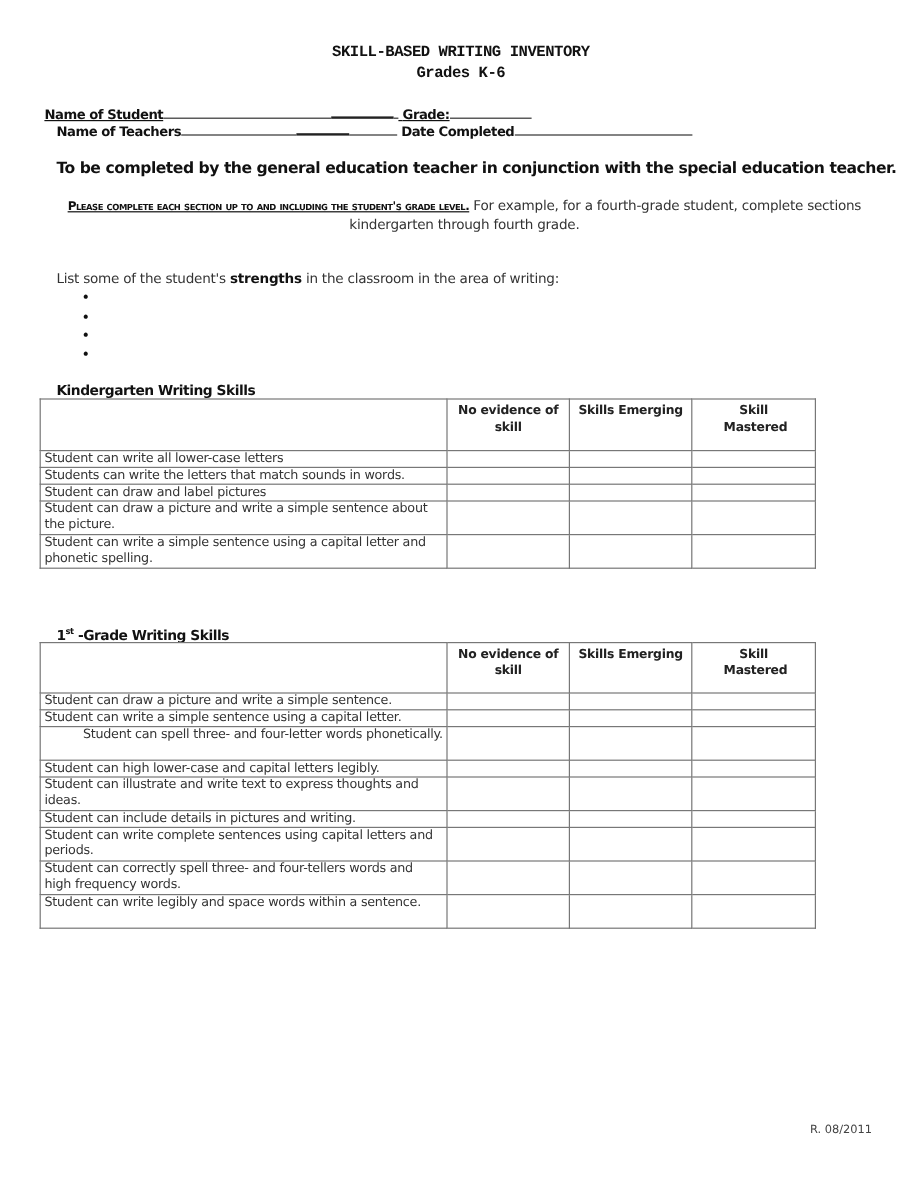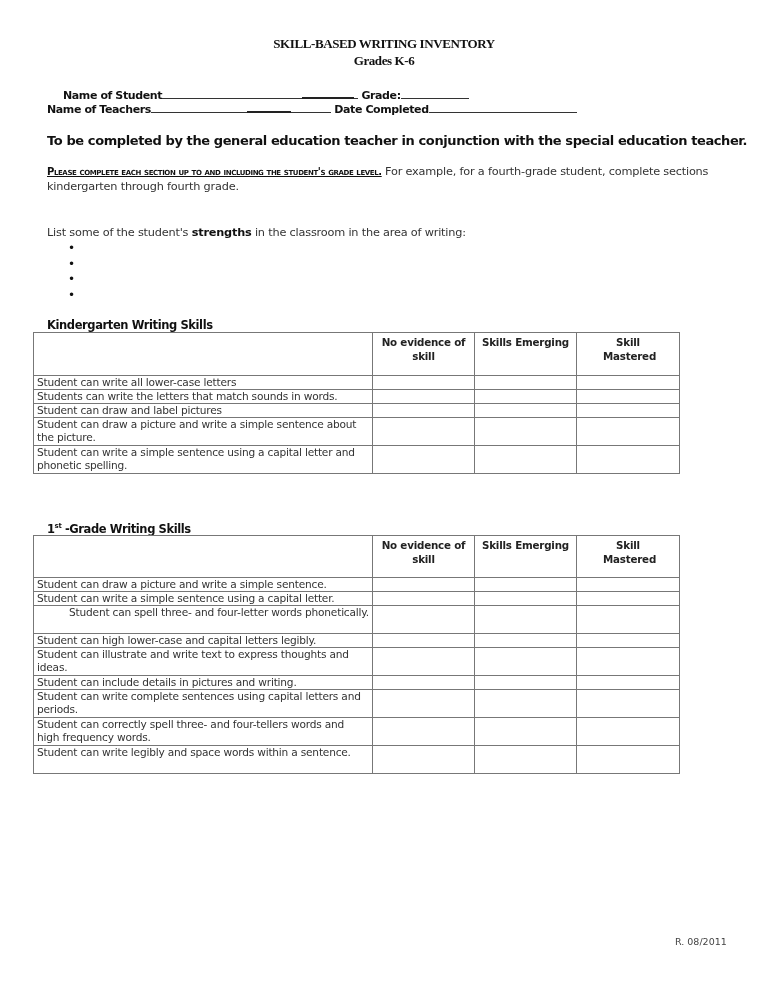--- a/index.html
+++ b/index.html
@@ -3,34 +3,34 @@
   <meta charset="utf-8">
   <style>
     html, body { margin: 0; padding: 0; background: #ffffff; }
     body {
       width: 768px; height: 994px; position: relative; overflow: hidden;
       font-family: "DejaVu Sans", sans-serif; color: #111;
     }
     .abs { position: absolute; }
     .title {
       left: 0; width: 768px; text-align: center;
-      font-family: Liberation Serif, serif; font-weight: bold;
+      font-family: Liberation Mono, monospace; font-weight: bold;
       font-size: 13px; letter-spacing: -0.4px; color: #111;
     }
     .field-line {
       font-size: 11px; font-weight: bold; letter-spacing: -0.4px; color: #111;
       white-space: nowrap;
     }
     .u { display: inline-block; border-bottom: 1px solid #333; height: 10px; vertical-align: baseline; }
     .u.dark { border-bottom: 2px solid #222; }
     .note {
       font-size: 13px; font-weight: bold; letter-spacing: -0.4px; color: #111;
     }
     .instr {
-      font-size: 11.3px; color: #333; line-height: 15px; letter-spacing: -0.2px;
+      font-size: 11.3px; color: #333; line-height: 15px; letter-spacing: -0.2px; text-align: center;
     }
     .smallcaps {
       font-variant: small-caps; font-weight: bold; font-size: 10px; color: #111;
       text-decoration: underline; letter-spacing: -0.4px;
     }
     .strengths { font-size: 11.3px; color: #333; letter-spacing: -0.2px; }
     .strengths b { color: #111; }
     .bullet { font-size: 12px; color: #111; line-height: 14px; }
     .section-title {
       font-size: 11.5px; font-weight: bold; color: #111; letter-spacing: -0.4px;
@@ -53,21 +53,21 @@
     table.skills col.c2 { width: 102px; }
     table.skills col.c3 { width: 103px; }
     .footer { font-size: 9.5px; color: #444; margin-top: 12px; }
   </style>
 </head>
 <body>
 
 <div class="abs title" style="top:36px;">SKILL-BASED WRITING INVENTORY</div>
 <div class="abs title" style="top:53px;">Grades K-6</div>
 
-<div class="abs field-line" style="left:63px; top:87px;">
+<div class="abs field-line" style="left:37px; top:87px;text-decoration:underline;">
   <span>Name of Student</span><span class="u" style="width:140px;"></span><span class="u dark" style="width:52px;"></span><span class="u" style="width:4px;"></span>
   <span>Grade:</span><span class="u" style="width:68px;"></span>
 </div>
 <div class="abs field-line" style="left:47px; top:101px;">
   <span>Name of Teachers</span><span class="u" style="width:96px;"></span><span class="u dark" style="width:44px;"></span><span class="u" style="width:40px;"></span>
   <span>Date Completed</span><span class="u" style="width:148px;"></span>
 </div>
 
 <div class="abs note" style="left:47px; top:133px;">To be completed by the general education teacher in conjunction with the special education teacher.</div>
 

